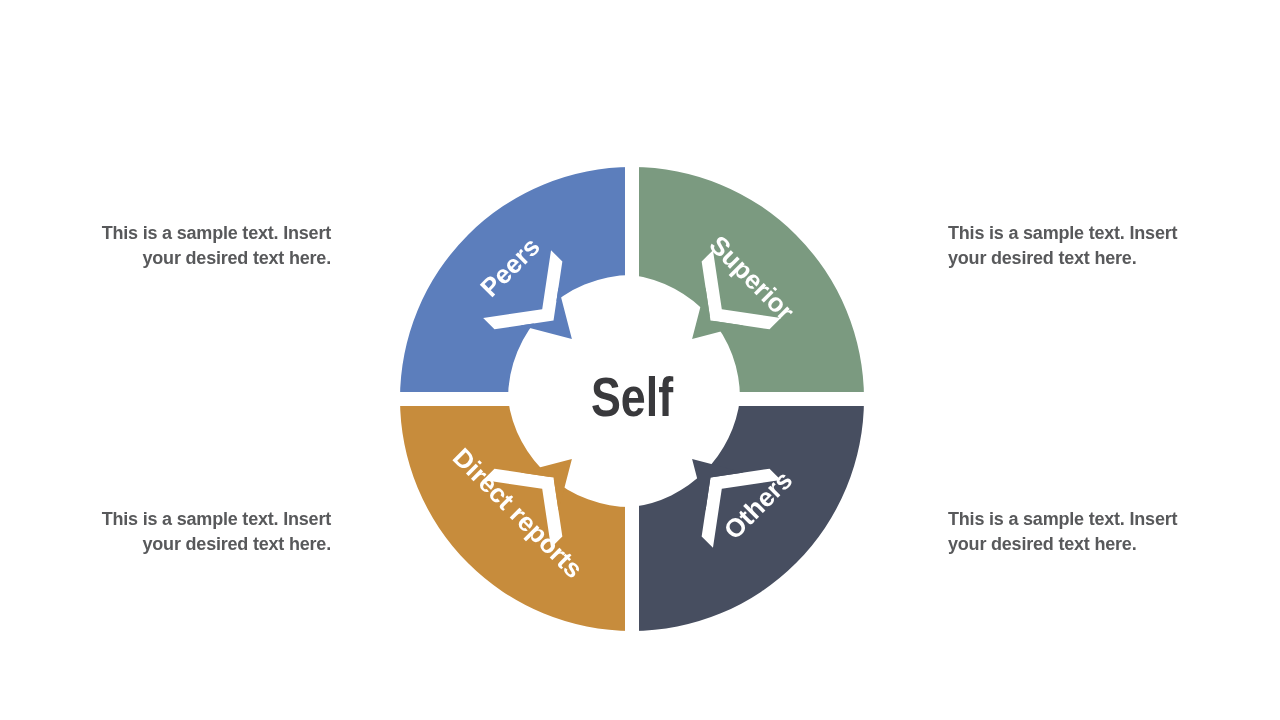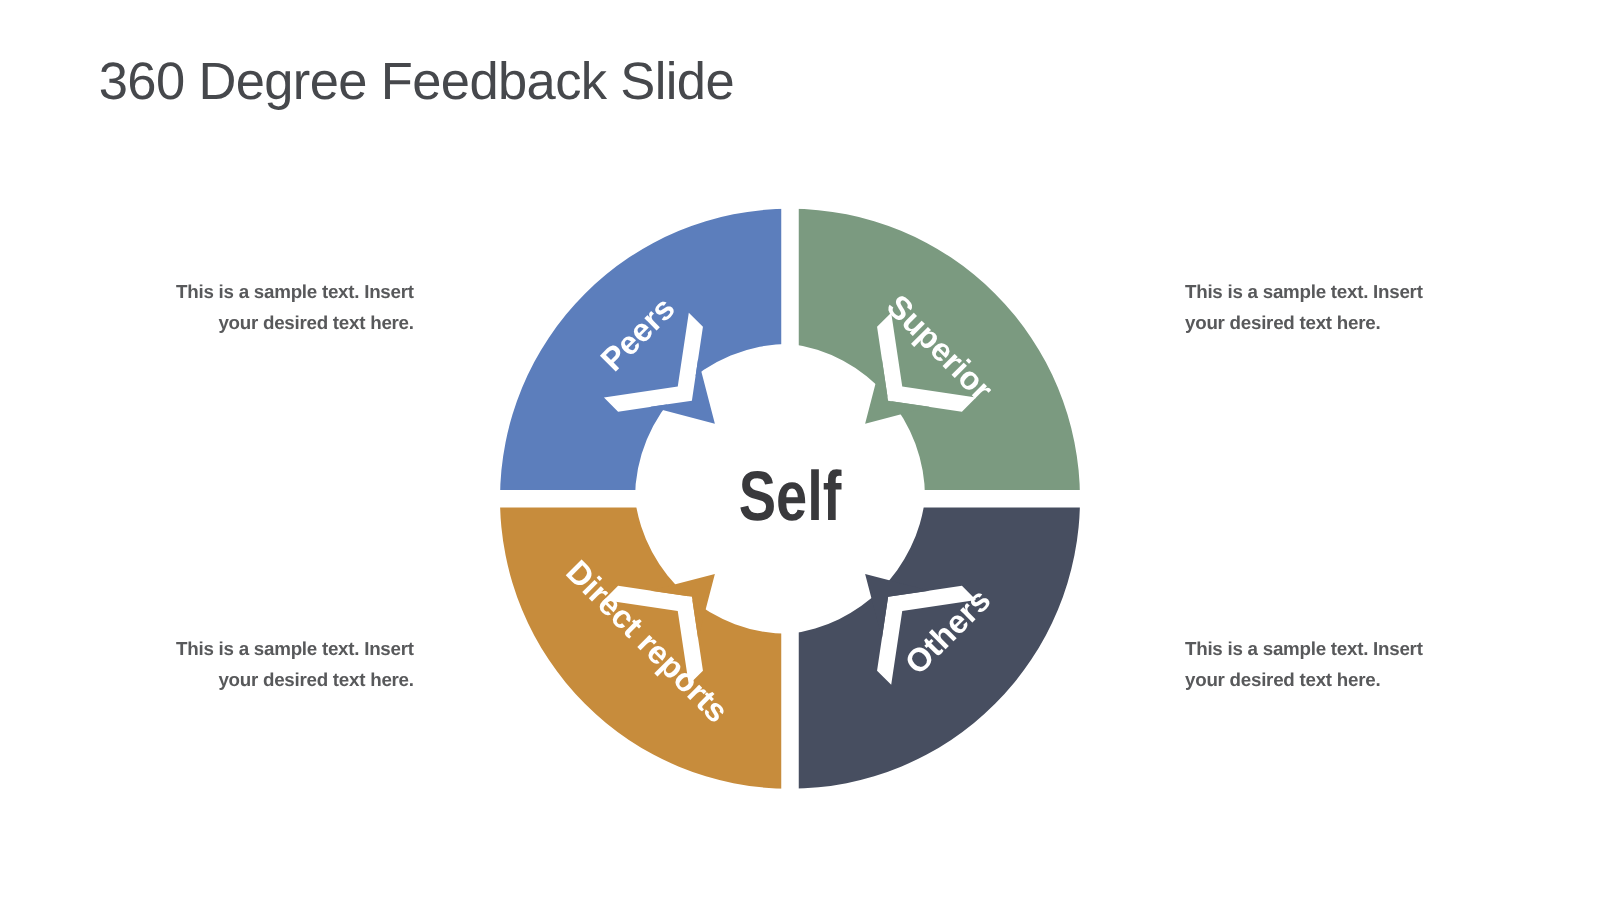--- a/index.html
+++ b/index.html
@@ -18,21 +18,21 @@
     margin: 0;
     font-size: 42px;
     font-weight: normal;
     letter-spacing: -0.5px;
     color: #46484c;
     line-height: 1.15;
     white-space: nowrap;
   }
   .caption {
     position: absolute;
-    font-size: 15px;
+    font-size: 18px;
     font-weight: bold;
     letter-spacing: -0.2px;
     color: #58595b;
     line-height: 25px;
   }
   .caption .cap-line { white-space: nowrap; }
   .cap-left  { right: 949px; text-align: right; }
   .cap-right { left: 948px;  text-align: left; }
   .cap-top    { top: 221px; }
   .cap-bottom { top: 507px; }
@@ -57,21 +57,20 @@
     text-anchor: middle;
   }
   .axis-gap { fill: #ffffff; }
   .arrow-gap { fill: #ffffff; }
 </style>
 </head>
 <body>
 
 <div class="stage">
 
-  <h1 class="title">360 Degree Feedback Slide</h1>
 
   <div class="caption cap-left cap-top">
     <div class="cap-line">This is a sample text. Insert</div>
     <div class="cap-line">your desired text here.</div>
   </div>
 
   <div class="caption cap-left cap-bottom">
     <div class="cap-line">This is a sample text. Insert</div>
     <div class="cap-line">your desired text here.</div>
   </div>

